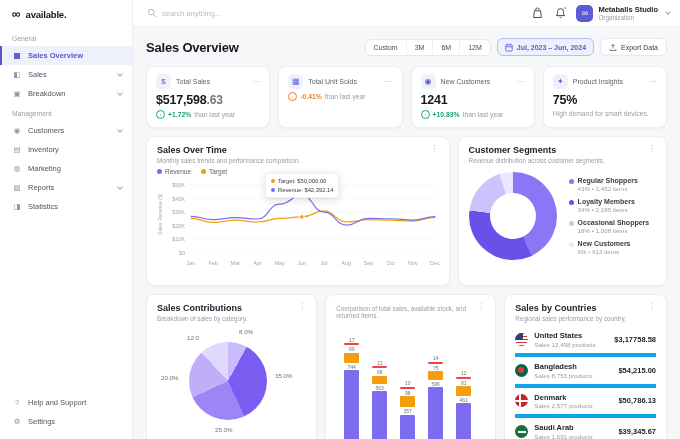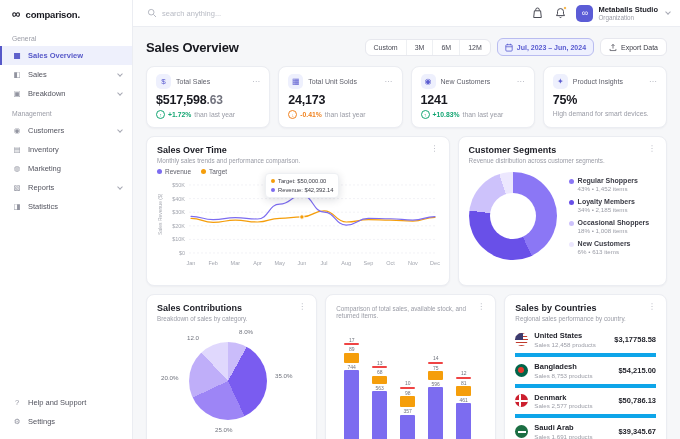--- a/index.html
+++ b/index.html
@@ -125,21 +125,21 @@
   .country-amount { margin-left:auto; font-size:7.5px; font-weight:700; color:#23242c; }
 </style>
 </head>
 <body>
 
 <div class="app">
 
   <aside class="sidebar">
     <div class="logo-row">
       <span class="logo-glyph">∞</span>
-      <span class="logo-text">comparison.</span>
+      <span class="logo-text">available.</span>
     </div>
     <nav class="nav">
       <div class="nav-section-label">General</div>
       <div class="nav-item active">
         <span class="nav-ico">▦</span>
         <span>Sales Overview</span>
       </div>
       <div class="nav-item">
         <span class="nav-ico">◧</span>
         <span>Sales</span>
@@ -264,21 +264,20 @@
           <span class="kpi-note">than last year</span>
         </div>
       </div>
 
       <div class="card kpi-card">
         <div class="kpi-head">
           <span class="kpi-ico">▦</span>
           <span class="kpi-label">Total Unit Solds</span>
           <button class="kebab">⋯</button>
         </div>
-        <div class="kpi-value"><span>24,173</span></div>
         <div class="kpi-delta">
           <span class="d-badge down">↓</span>
           <span class="down">-0.41%</span>
           <span class="kpi-note">than last year</span>
         </div>
       </div>
 
       <div class="card kpi-card">
         <div class="kpi-head">
           <span class="kpi-ico">◉</span>

